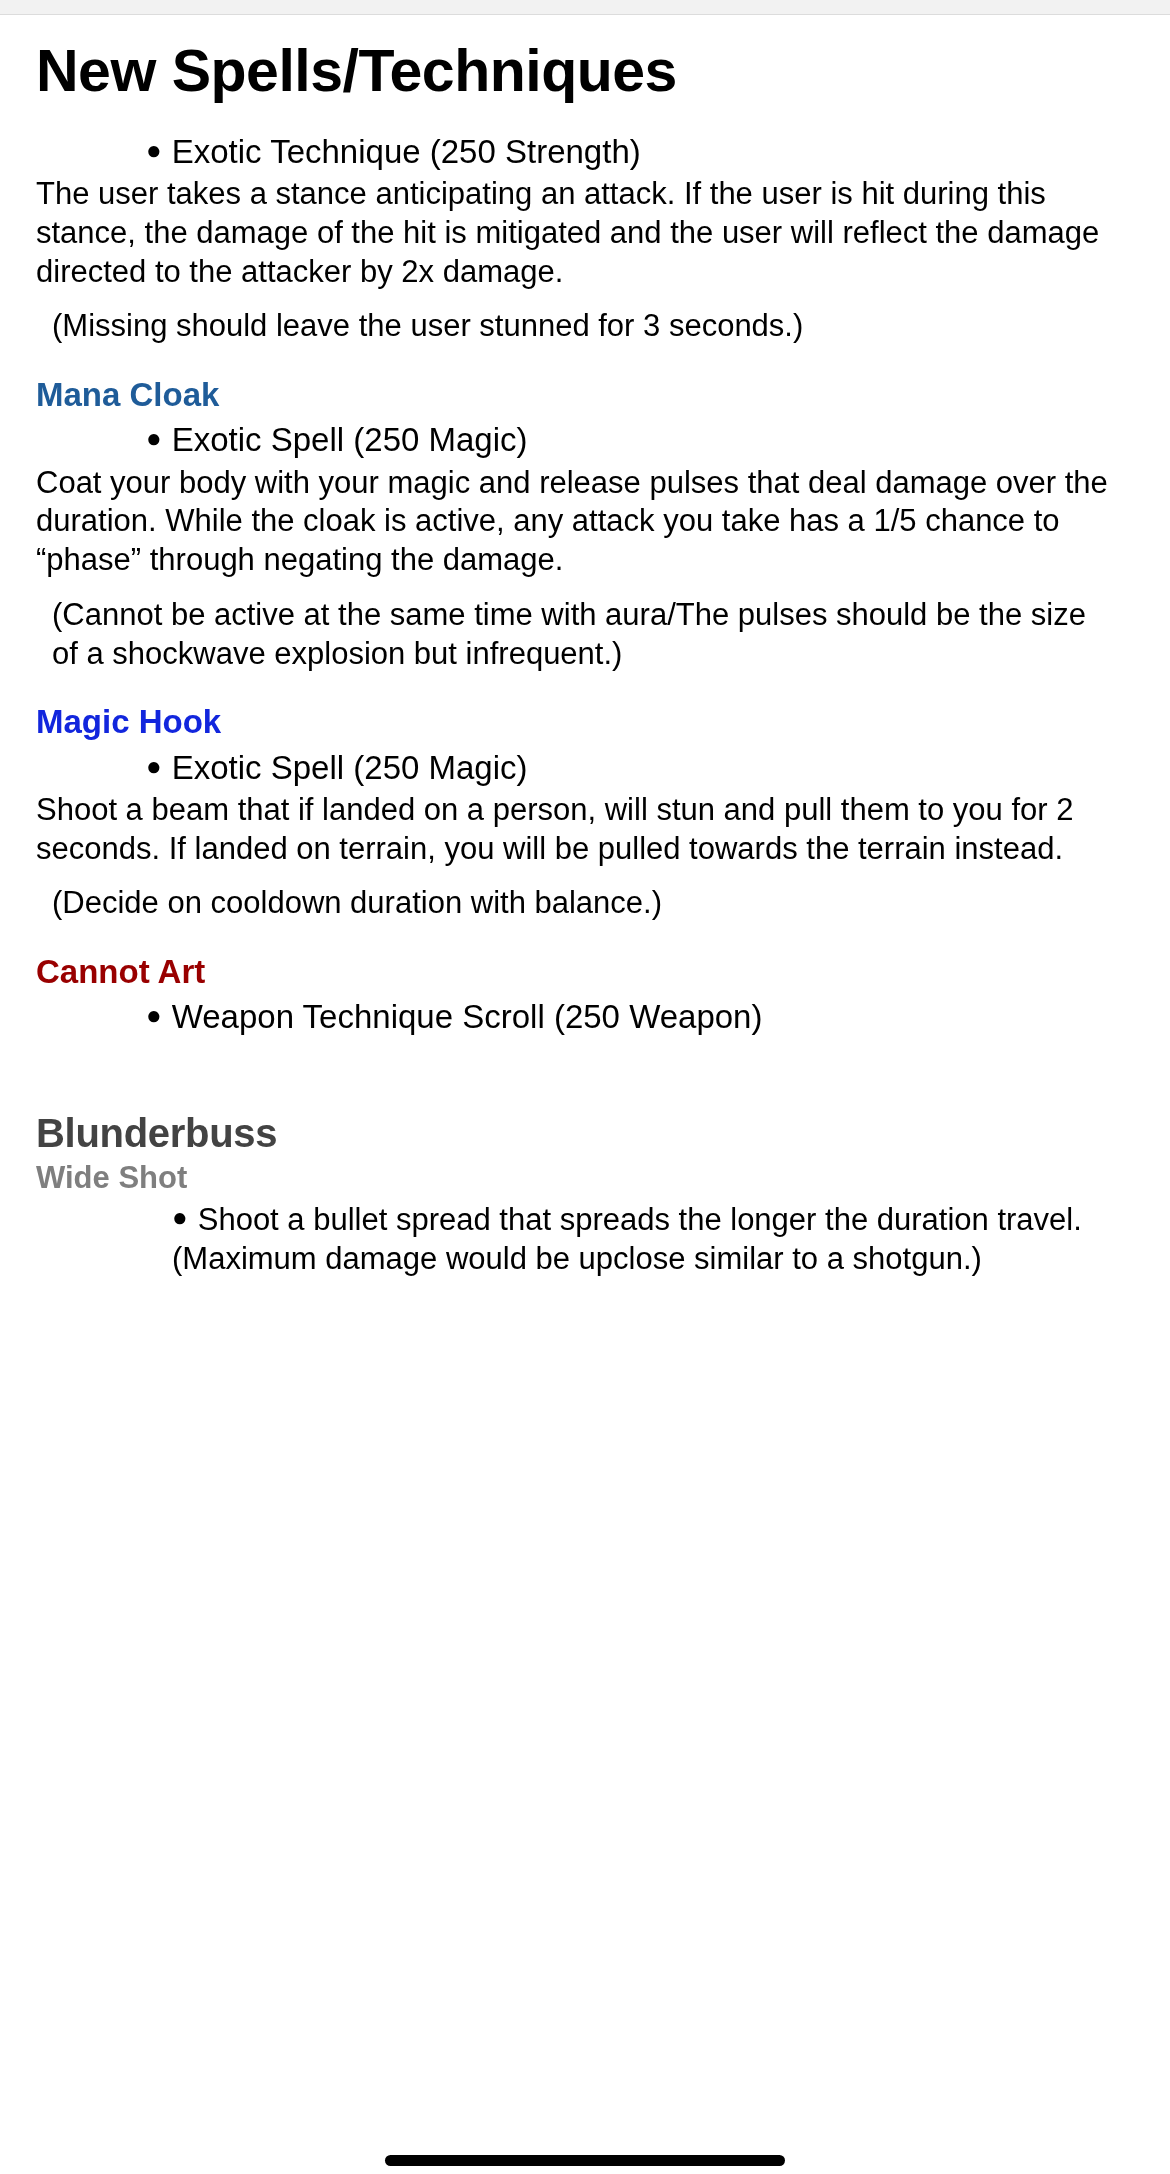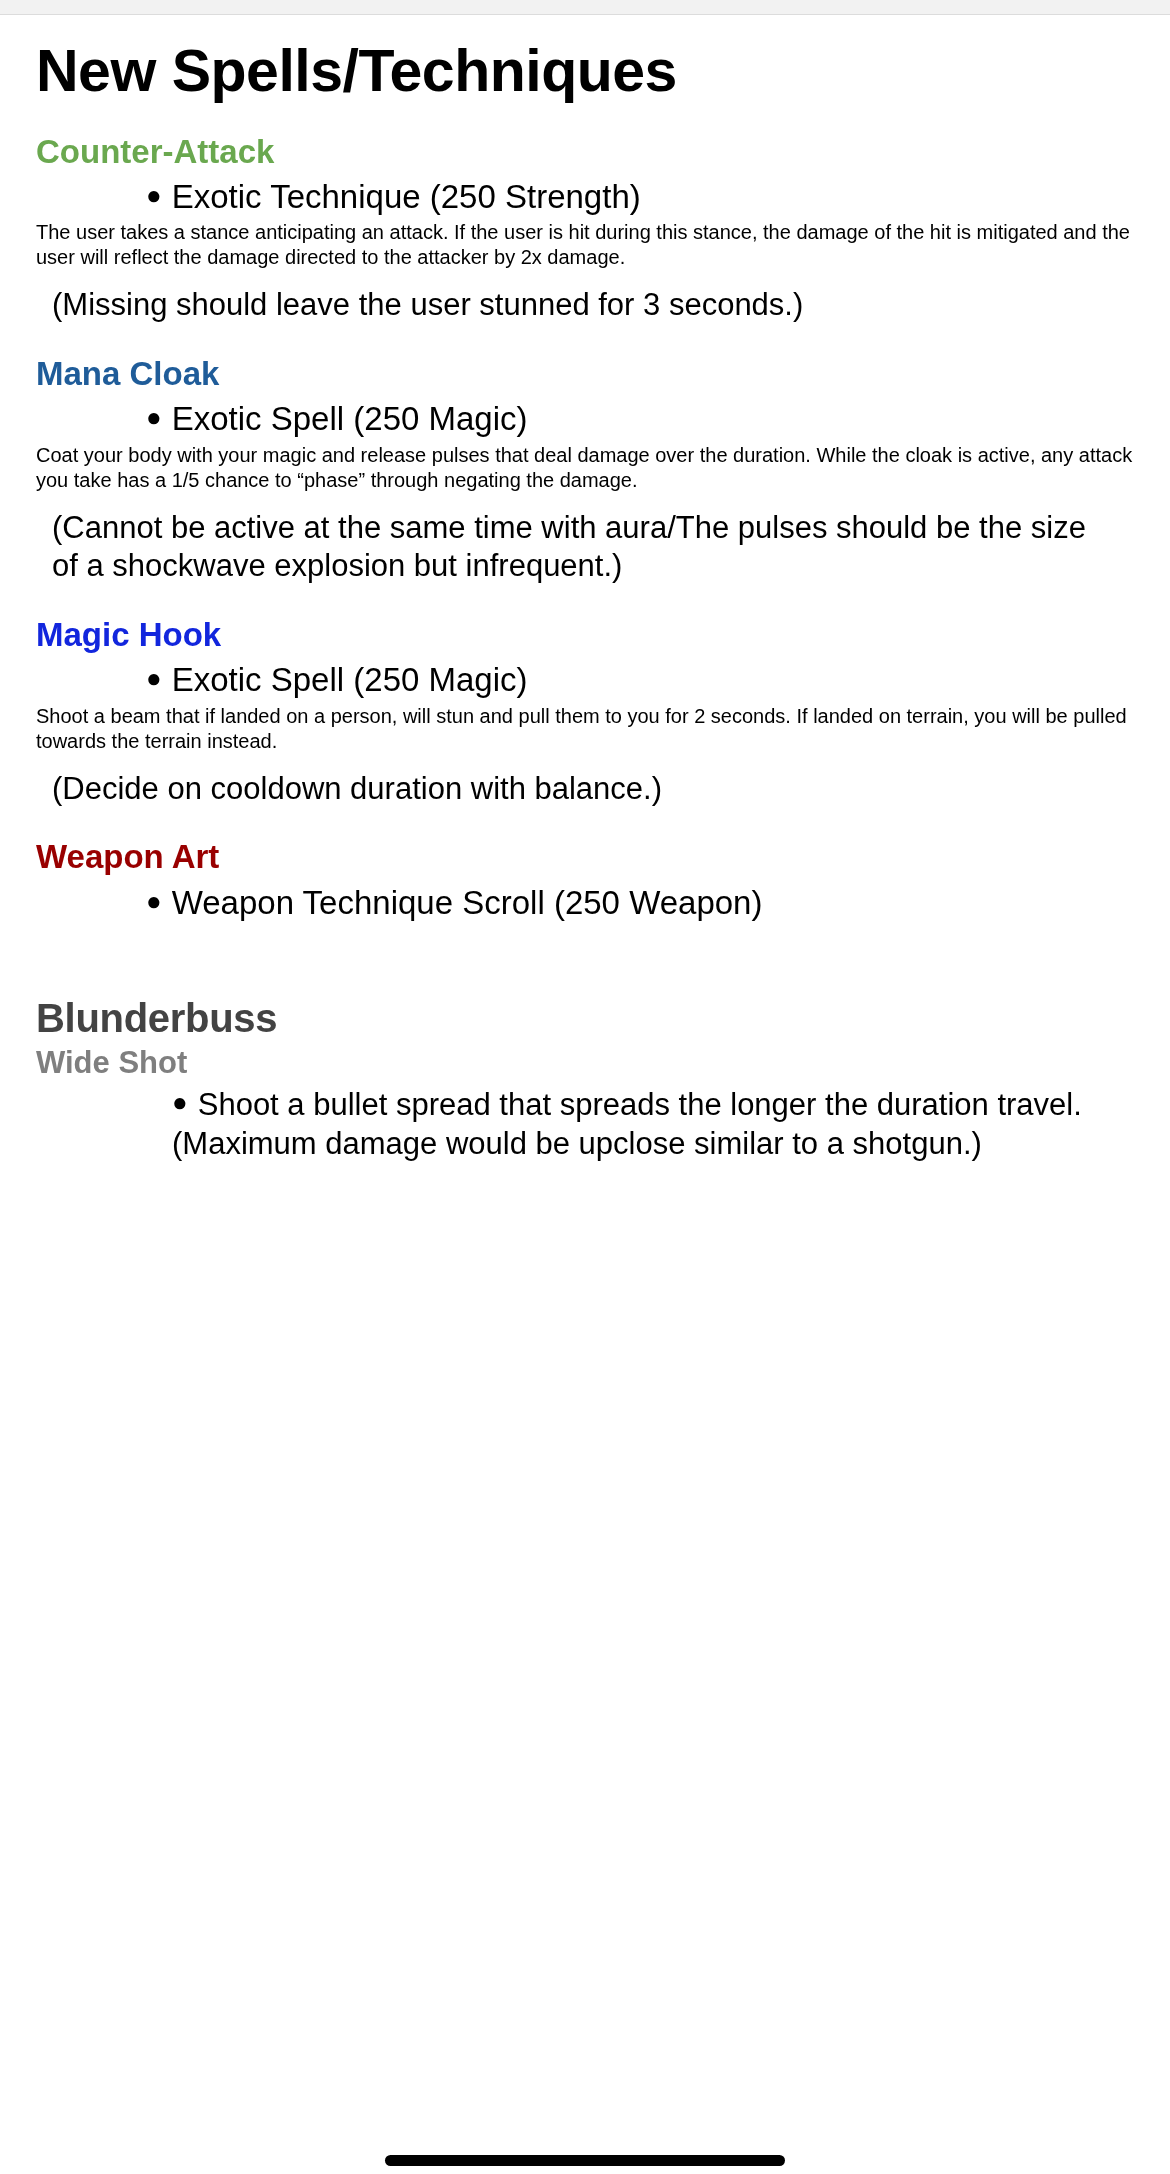--- a/index.html
+++ b/index.html
@@ -46,21 +46,21 @@
     margin: 0 0 2px 0;
     padding-left: 110px;
     color: #000;
   }
   .entry-type .bullet {
     font-size: 26px;
     vertical-align: 4px;
     margin-right: 10px;
   }
   .entry-desc {
-    font-size: 20px;
+    font-size: 31px;
     line-height: 1.25;
     margin: 0;
     color: #000;
   }
   .entry-note {
     font-size: 31px;
     line-height: 1.25;
     margin: 16px;
     color: #000;
   }
@@ -110,21 +110,20 @@
 </head>
 <body>
 
 <div class="top-bar"></div>
 
 <div class="page">
 
   <h1 class="doc-title">New Spells/Techniques</h1>
 
   <div class="entry">
-    <div class="entry-name" style="color:#6aa84f">Counter-Attack</div>
     <div class="entry-type">
       <span class="bullet">●</span><span>Exotic Technique (250 Strength)</span>
     </div>
     <p class="entry-desc">The user takes a stance anticipating an attack. If the user is hit during this stance, the damage of the hit is mitigated and the user will reflect the damage directed to the attacker by 2x damage.</p>
     <p class="entry-note">(Missing should leave the user stunned for 3 seconds.)</p>
   </div>
 
   <div class="entry">
     <div class="entry-name" style="color:#1f5c99">Mana Cloak</div>
     <div class="entry-type">
@@ -137,21 +136,21 @@
   <div class="entry">
     <div class="entry-name" style="color:#1226dd">Magic Hook</div>
     <div class="entry-type">
       <span class="bullet">●</span><span>Exotic Spell (250 Magic)</span>
     </div>
     <p class="entry-desc">Shoot a beam that if landed on a person, will stun and pull them to you for 2 seconds. If landed on terrain, you will be pulled towards the terrain instead.</p>
     <p class="entry-note">(Decide on cooldown duration with balance.)</p>
   </div>
 
   <div class="entry">
-    <div class="entry-name" style="color:#990000">Weapon Art</div>
+    <div class="entry-name" style="color:#990000">Cannot Art</div>
     <div class="entry-type">
       <span class="bullet">●</span><span>Weapon Technique Scroll (250 Weapon)</span>
     </div>
   </div>
 
   <div class="weapon-section">
     <div class="weapon-title">Blunderbuss</div>
 
 
     <div class="move">

